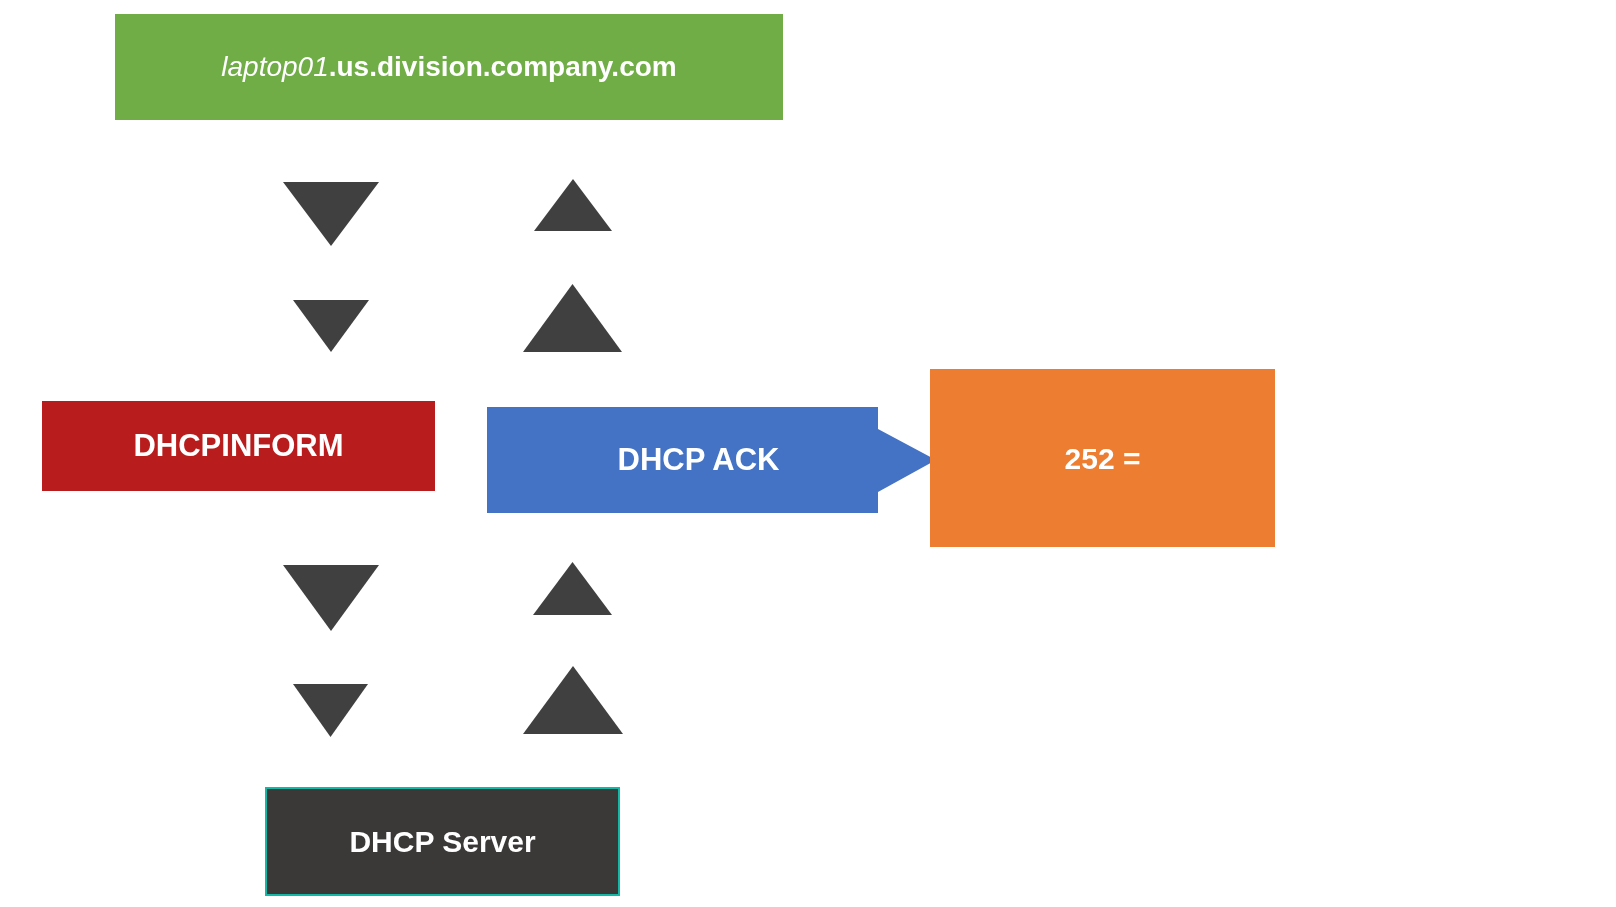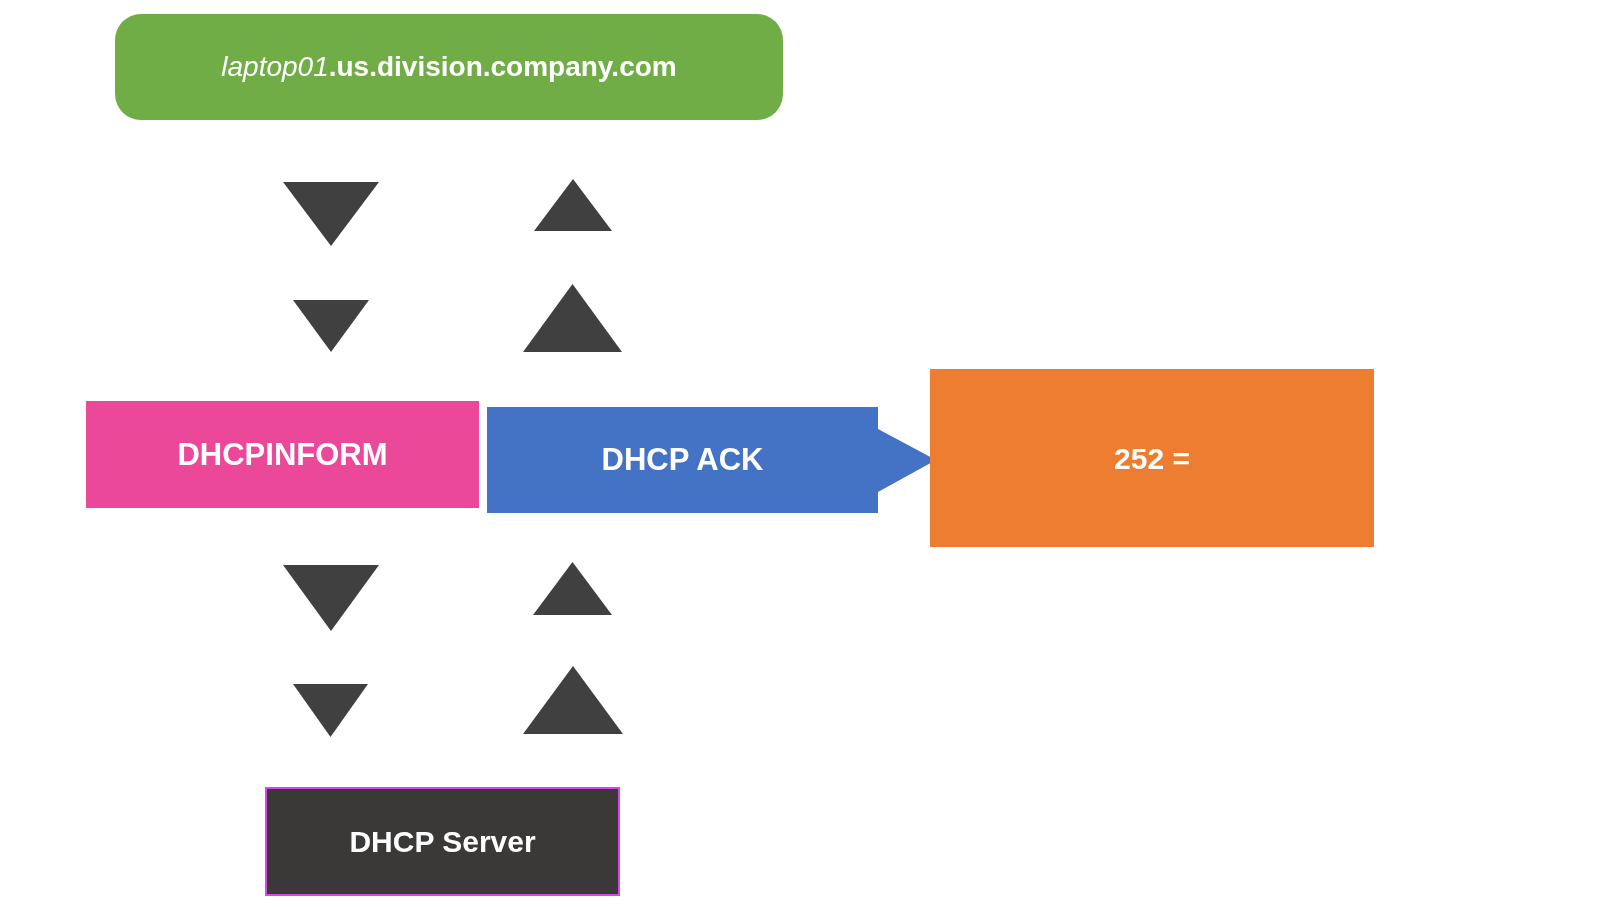--- a/index.html
+++ b/index.html
@@ -14,34 +14,34 @@
   .box {
     position: absolute;
     display: flex;
     align-items: center;
     justify-content: center;
     color: #ffffff;
     font-weight: bold;
     text-align: center;
     box-sizing: border-box;
   }
-  .green-box  { left: 115px; top: 14px;  width: 668px; height: 106px; background: #70AD47; font-size: 28px; border-radius: 26px; }
-  .inform-box { left: 42px;  top: 401px; width: 393px; height: 107px; background: #ec4899; font-size: 31px; margin-left: 44px; }
-  .orange-box { left: 930px; top: 369px; width: 444px; height: 178px; background: #ED7D31;
+  .green-box  { left: 115px; top: 14px;  width: 668px; height: 106px; background: #70AD47; font-size: 28px; }
+  .inform-box { left: 42px;  top: 401px; width: 393px; height: 90px; background: #b91c1c; font-size: 31px; }
+  .orange-box { left: 930px; top: 369px; width: 345px; height: 178px; background: #ED7D31;
                 font-size: 30px; line-height: 45px; flex-direction: column; }
   .server-box { left: 265px; top: 787px; width: 355px; height: 109px; background: #3B3838;
-                border: 2px solid #d946ef; font-size: 30px; }
+                border: 2px solid #14b8a6; font-size: 30px; }
   .host-italic { font-style: italic; font-weight: normal; }
   .host-domain { font-weight: bold; }
 
   .ack-shape { position: absolute; left: 487px; top: 407px; width: 450px; height: 106px; }
   .ack-label {
     position: absolute; left: 487px; top: 407px; width: 391px; height: 106px;
     display: flex; align-items: center; justify-content: center;
-    color: #ffffff; font-weight: bold; font-size: 31px;
+    color: #ffffff; font-weight: bold; font-size: 31px; padding-left: 16px;
   }
 
   .tri { position: absolute; background: #404040; }
   .tri-down { clip-path: polygon(0 0, 100% 0, 50% 100%); }
   .tri-up   { clip-path: polygon(50% 0, 100% 100%, 0 100%); }
 
   .tri-d1 { left: 283px; top: 182px; width: 96px;  height: 64px; }
   .tri-d2 { left: 293px; top: 300px; width: 76px;  height: 52px; }
   .tri-u1 { left: 534px; top: 179px; width: 78px;  height: 52px; }
   .tri-u2 { left: 523px; top: 284px; width: 99px;  height: 68px; }

